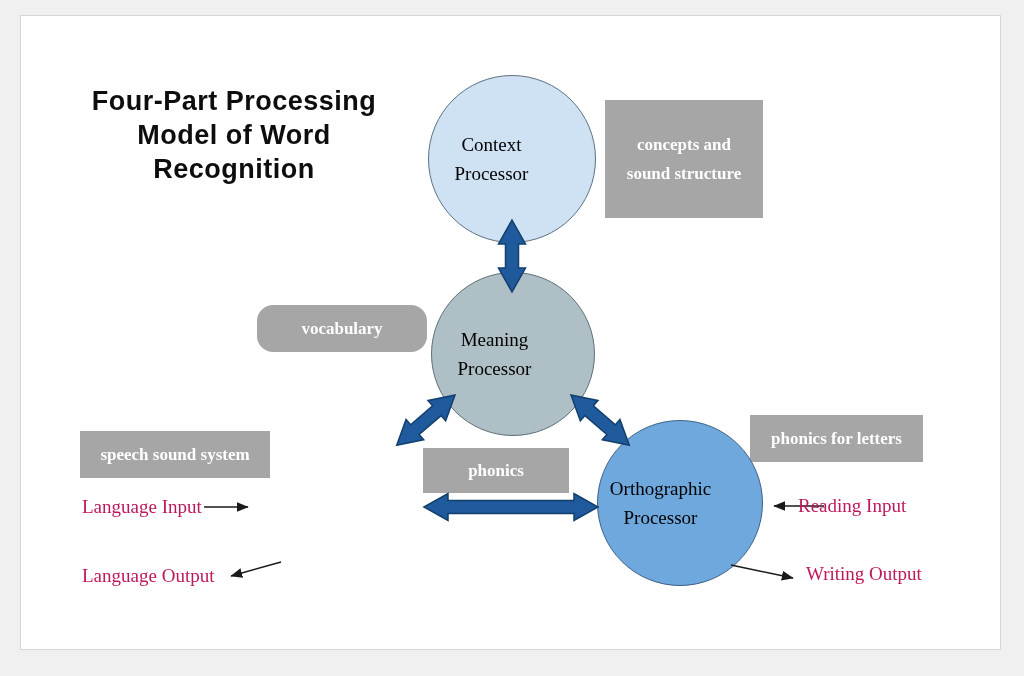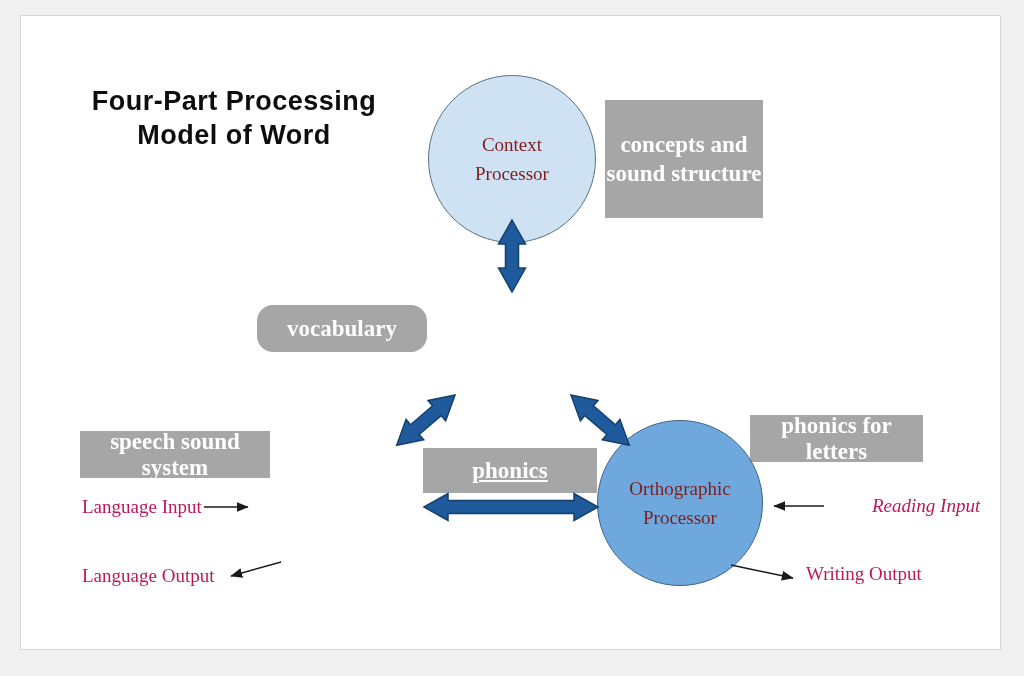--- a/index.html
+++ b/index.html
@@ -28,25 +28,25 @@
     line-height: 34px;
     color: #0d0d0d;
     letter-spacing: 0.5px;
   }
   .node {
     position: absolute;
     border-radius: 50%;
     box-sizing: border-box;
     display: flex;
     align-items: center;
-    justify-content: center;
+    justify-content: flex-start;
     text-align: center;
     font-size: 19px;
     line-height: 29px;
-    color: #7f1d1d;
+    color: #000000;
   }
   .node .node-label { width: 125px; }
   .node-context {
     left: 428px; top: 75px; width: 168px; height: 168px;
     background: #cfe2f3; border: 1.5px solid #5d7183;
   }
   .node-meaning {
     left: 431px; top: 272px; width: 164px; height: 164px;
     background: #aebfc5; border: 1.5px solid #5f7078;
   }
@@ -56,74 +56,78 @@
   }
   .node-orthographic {
     left: 597px; top: 420px; width: 166px; height: 166px;
     background: #6fa8dc; border: 1.5px solid #3f618a;
   }
   .tag {
     position: absolute;
     background: #a6a6a6;
     color: #ffffff;
     font-weight: bold;
-    font-size: 23px;
+    font-size: 17px;
     display: flex;
     align-items: center;
     justify-content: center;
     text-align: center;
     box-sizing: border-box;
   }
   .tag-concepts { left: 605px; top: 100px; width: 158px; height: 118px; line-height: 29px; }
   .tag-vocabulary { left: 257px; top: 305px; width: 170px; height: 47px; border-radius: 16px; }
   .tag-speech { left: 80px; top: 431px; width: 190px; height: 47px; }
   .tag-memory { left: 750px; top: 415px; width: 173px; height: 47px; }
-  .tag-phonics { left: 423px; top: 448px; width: 174px; height: 45px; text-decoration: underline; }
+  .tag-phonics { left: 423px; top: 448px; width: 146px; height: 45px; }
   .io-label {
     position: absolute;
     font-size: 19px;
     color: #be185d;
     white-space: nowrap;
   }
   .io-language-input  { left: 82px;  top: 496px; }
   .io-language-output { left: 82px;  top: 565px; }
-  .io-reading-input   { left: 872px; top: 495px; font-style: italic; }
+  .io-reading-input   { left: 798px; top: 495px; }
   .io-writing-output  { left: 806px; top: 563px; }
   svg.overlay {
     position: absolute; left: 0; top: 0;
     width: 1024px; height: 676px;
     pointer-events: none;
   }
   .blue-arrow { fill: #1e5a9c; stroke: #133f6d; stroke-width: 1.5; stroke-linejoin: miter; }
   .thin-arrow { stroke: #1a1a1a; stroke-width: 1.4; fill: none; }
 </style>
 </head>
 <body>
 
 <div id="stage">
   <div class="card"></div>
 
   <div class="page-title">
     <div>Four-Part Processing</div>
     <div>Model of Word</div>
+    <div>Recognition</div>
   </div>
 
   <div class="tag tag-concepts">
     <div>
       <div>concepts and</div>
       <div>sound structure</div>
     </div>
   </div>
   <div class="tag tag-vocabulary">vocabulary</div>
   <div class="tag tag-speech">speech sound system</div>
   <div class="tag tag-memory">phonics for letters</div>
   <div class="tag tag-phonics">phonics</div>
 
   <div class="node node-context">
     <div class="node-label">Context Processor</div>
+  </div>
+  <div class="node node-meaning">
+    <div class="node-label">Meaning Processor</div>
   </div>
   <div class="node node-orthographic">
     <div class="node-label">Orthographic Processor</div>
   </div>
 
   <svg class="overlay" viewBox="0 0 1024 676">
     <defs>
       <marker id="ah" markerWidth="9" markerHeight="8" refX="8" refY="3.5" orient="auto">
         <path d="M0 0 L8.5 3.5 L0 7 Z" fill="#1a1a1a"></path>
       </marker>

